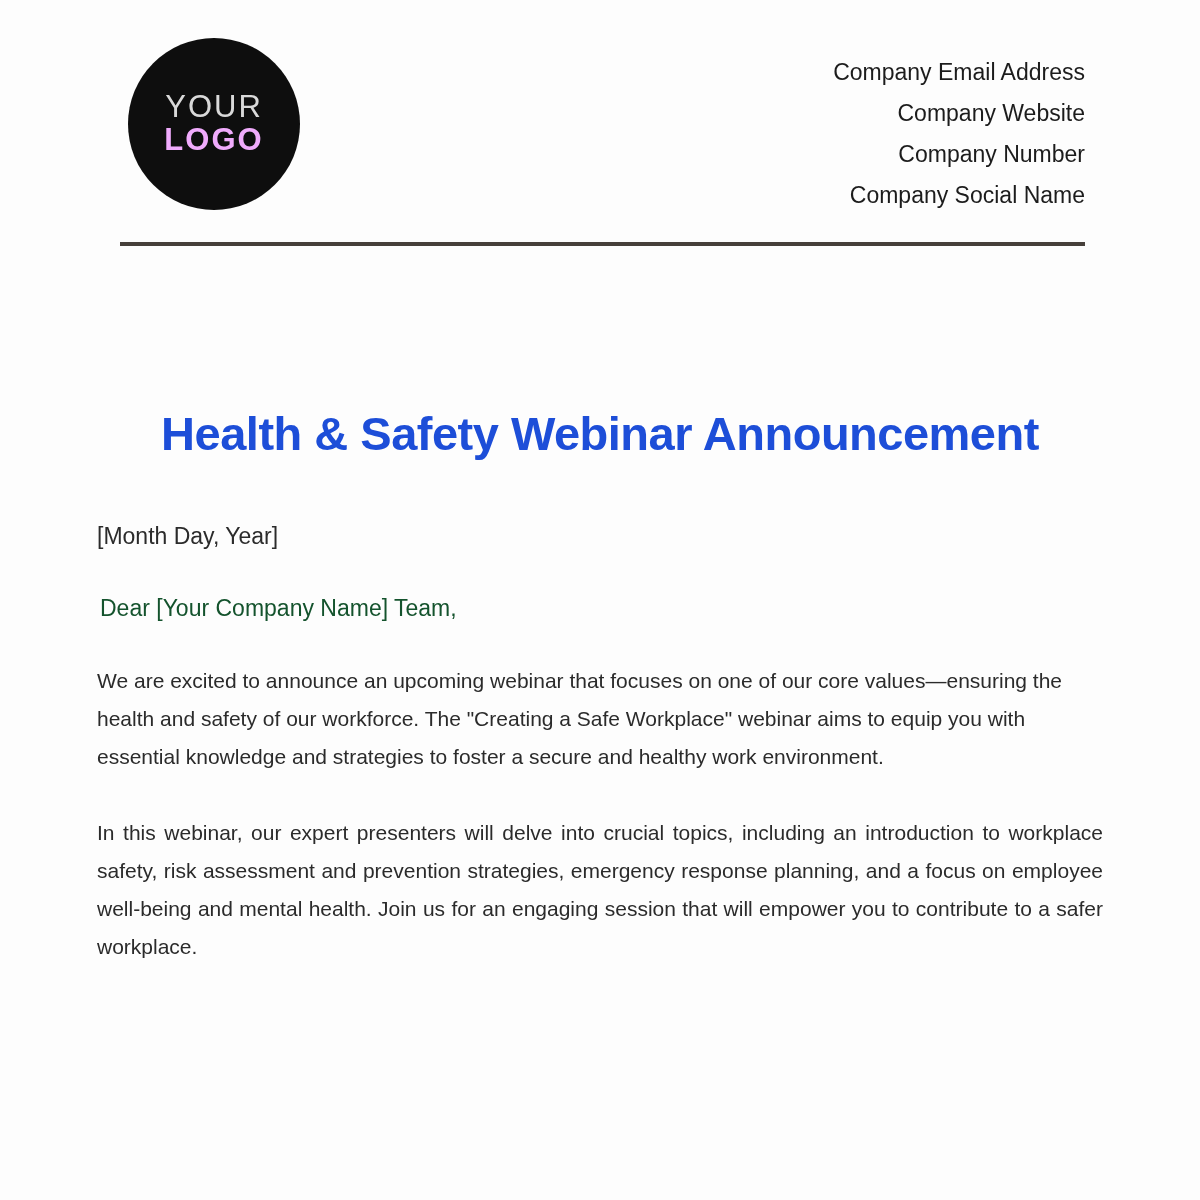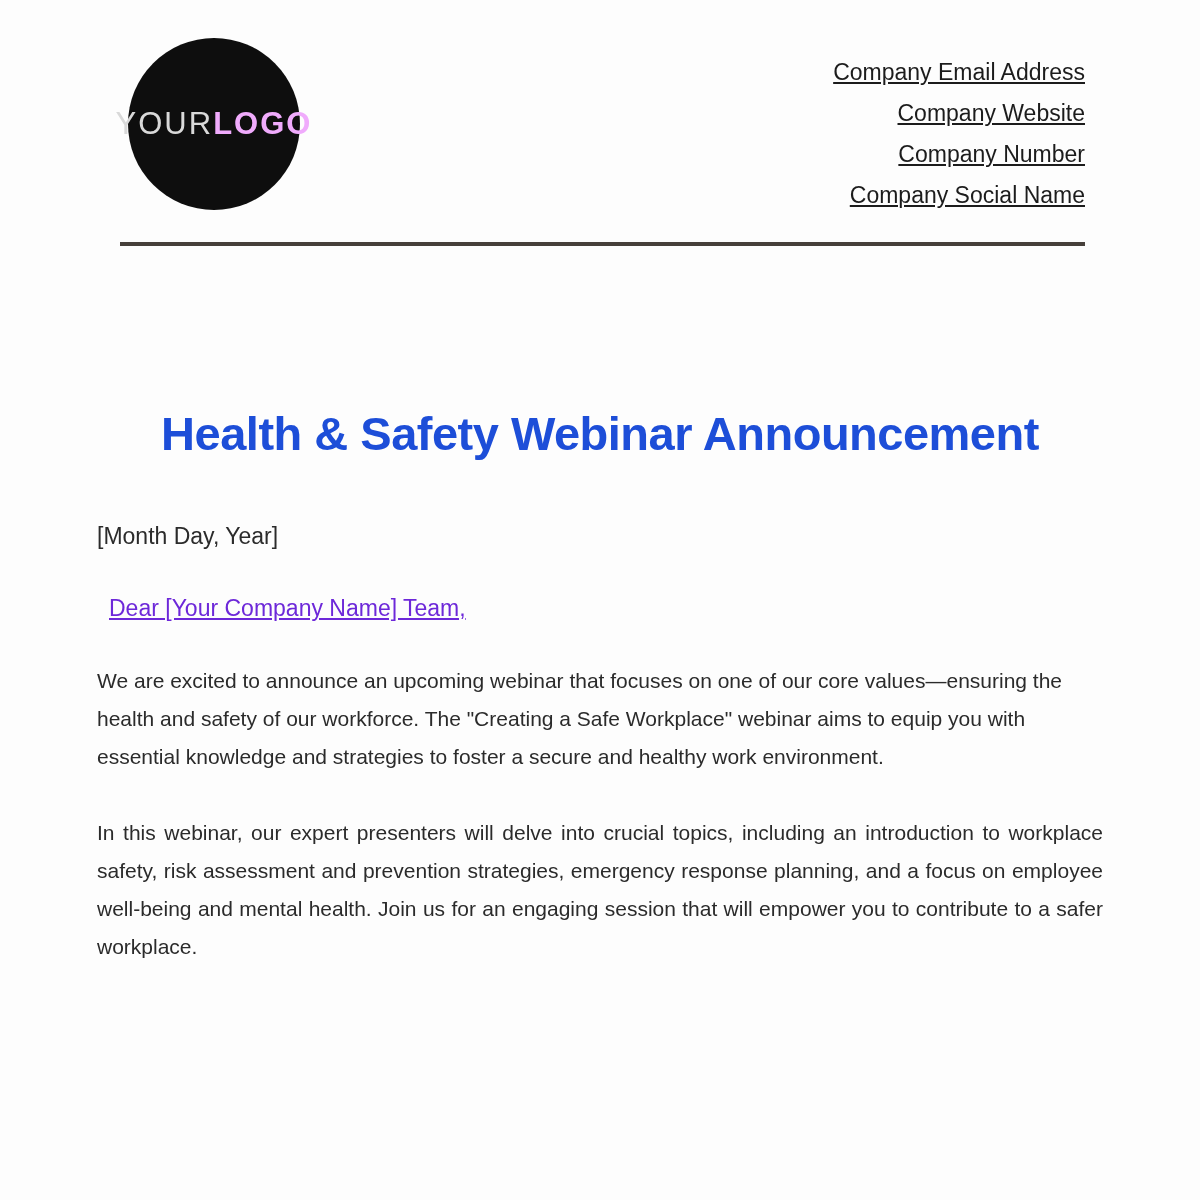--- a/index.html
+++ b/index.html
@@ -26,21 +26,21 @@
   }
   .logo-circle {
     position: absolute;
     left: 128px;
     top: 38px;
     width: 172px;
     height: 172px;
     border-radius: 50%;
     background: #0e0e0e;
     display: flex;
-    flex-direction: row;
+    flex-direction: column;
     align-items: center;
     justify-content: center;
     line-height: 1.05;
   }
   .logo-top {
     color: #d9d9d9;
     font-size: 31px;
     font-weight: 400;
     letter-spacing: 2px;
   }
@@ -54,21 +54,20 @@
     position: absolute;
     right: 115px;
     top: 52px;
     text-align: right;
   }
   .contact-line {
     font-size: 23px;
     line-height: 41px;
     color: #1c1c1c;
     font-weight: 400;
-    text-decoration: underline;
   }
 
   
   .rule {
     margin: 0 115px 0 120px;
     height: 4px;
     background: #46403a;
   }
 
   
@@ -84,25 +83,24 @@
     color: #1d4ed8;
     letter-spacing: -0.5px;
   }
   .date-line {
     margin: 58px 0 0 0;
     font-size: 23px;
     line-height: 32px;
     color: #2b2b2b;
   }
   .salutation {
-    margin: 40px 0 0 12px;
+    margin: 40px 0 0 3px;
     font-size: 23px;
     line-height: 32px;
-    color: #6d28d9;
-    text-decoration: underline;
+    color: #14532d;
   }
   .body-para {
     margin: 38px 0 0 0;
     font-size: 21px;
     line-height: 38px;
     color: #2b2b2b;
   }
   .body-para.justified {
     text-align: justify;
   }

